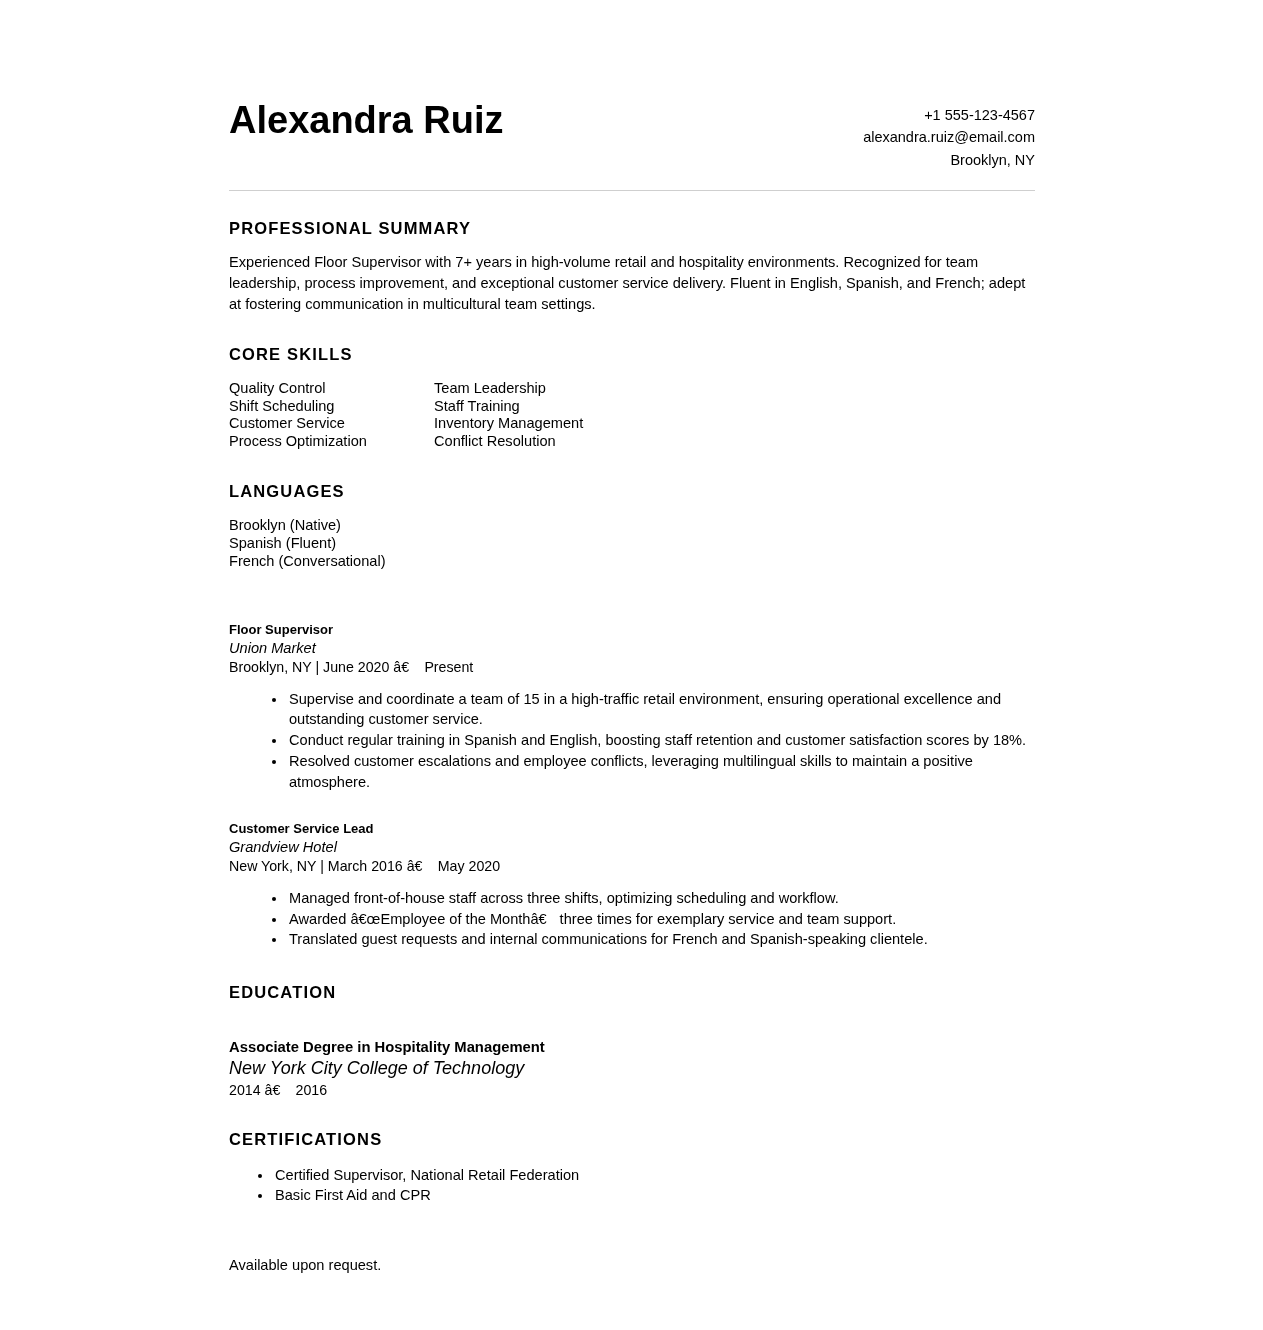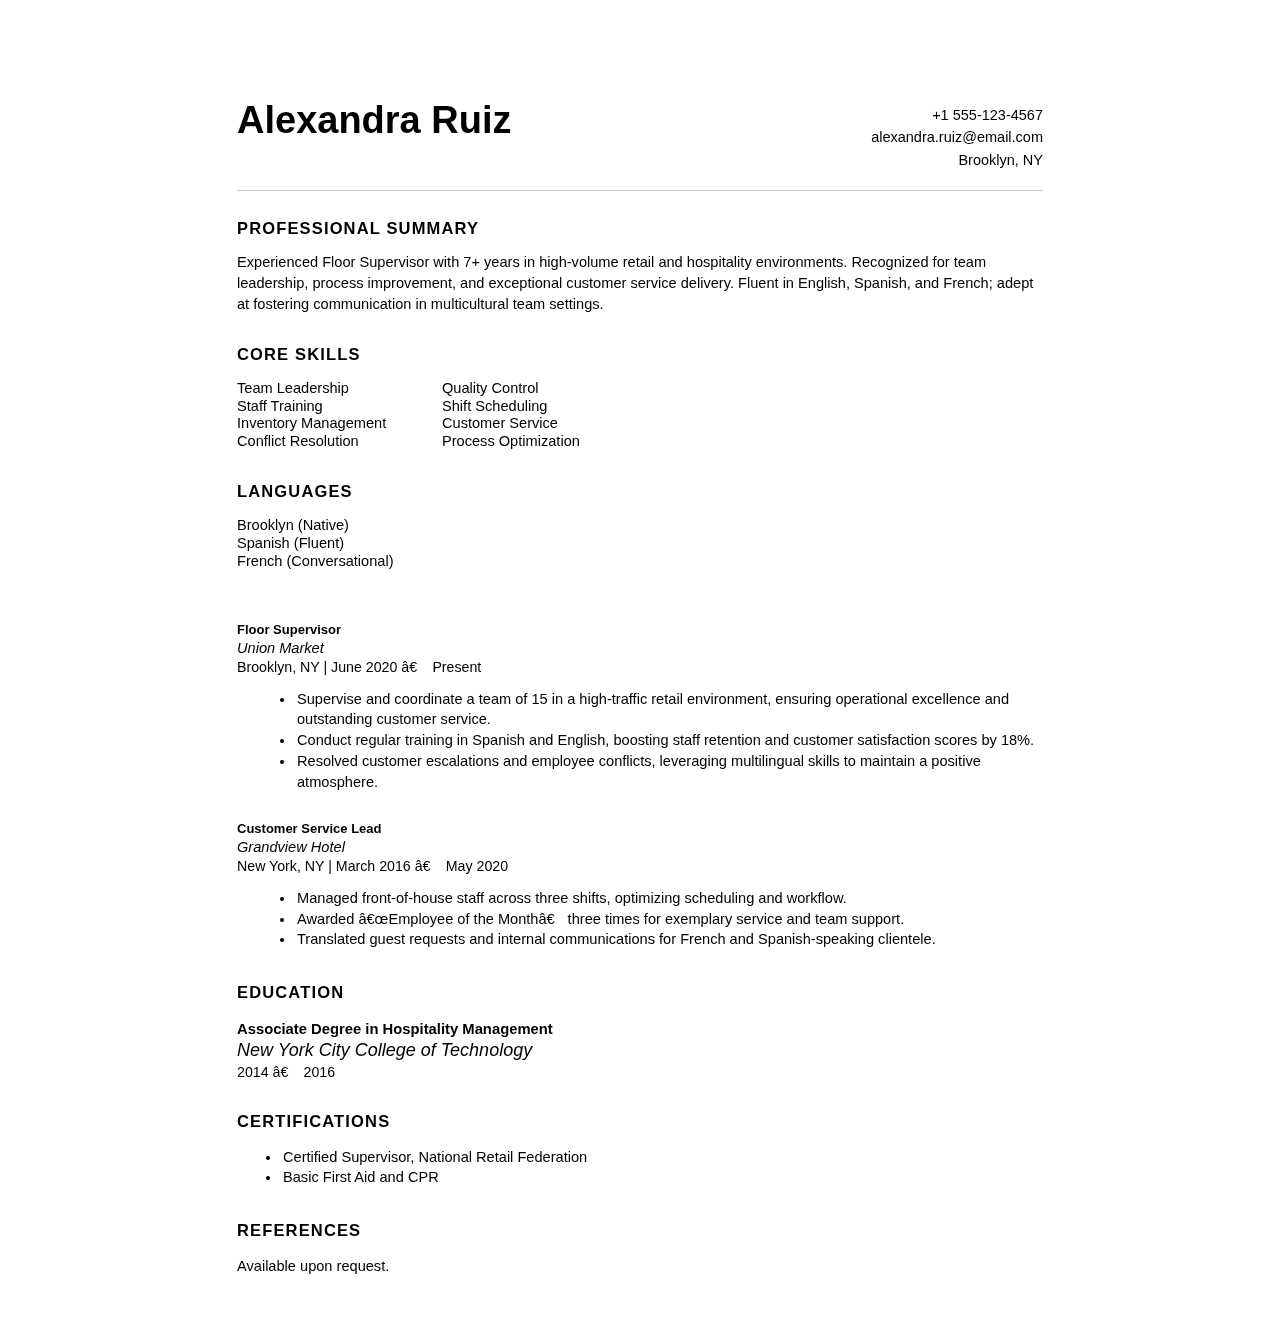--- a/index.html
+++ b/index.html
@@ -16,21 +16,21 @@
   }
   .page {
     position: relative;
     width: 1263px;
     height: 1330px;
     box-sizing: border-box;
     padding: 0;
   }
   .sheet {
     position: absolute;
-    left: 237px;
+    left: 229px;
     top: 0;
     width: 806px;
   }
 
   
   .header {
     display: flex;
     align-items: flex-start;
     justify-content: space-between;
     padding-top: 100px;
@@ -127,21 +127,21 @@
     list-style: disc;
   }
   ul.bullets li {
     font-size: 14.6px;
     line-height: 1.42;
     padding-left: 2px;
     margin: 0;
   }
 
   
-  .edu { margin-top: 18px; }
+  .edu { margin-top: 36px; }
   .edu-degree {
     font-size: 14.8px;
     font-weight: bold;
     line-height: 1.3;
   }
   .edu-school {
     font-size: 18px;
     font-style: italic;
     line-height: 1.3;
   }
@@ -188,30 +188,30 @@
 
     <div class="section sec-summary">
       <h2 class="section-title">PROFESSIONAL SUMMARY</h2>
       <p class="body-text">Experienced Floor Supervisor with 7+ years in high-volume retail and hospitality environments. Recognized for team leadership, process improvement, and exceptional customer service delivery. Fluent in English, Spanish, and French; adept at fostering communication in multicultural team settings.</p>
     </div>
 
     <div class="section sec-skills">
       <h2 class="section-title">CORE SKILLS</h2>
       <div class="skills-wrap">
         <div class="skills-col">
+          <div class="skill-item">Quality Control</div>
+          <div class="skill-item">Shift Scheduling</div>
+          <div class="skill-item">Customer Service</div>
+          <div class="skill-item">Process Optimization</div>
+        </div>
+        <div class="skills-col">
           <div class="skill-item">Team Leadership</div>
           <div class="skill-item">Staff Training</div>
           <div class="skill-item">Inventory Management</div>
           <div class="skill-item">Conflict Resolution</div>
-        </div>
-        <div class="skills-col">
-          <div class="skill-item">Quality Control</div>
-          <div class="skill-item">Shift Scheduling</div>
-          <div class="skill-item">Customer Service</div>
-          <div class="skill-item">Process Optimization</div>
         </div>
       </div>
     </div>
 
     <div class="section sec-languages">
       <h2 class="section-title">LANGUAGES</h2>
       <div class="lang-list">
         <div class="lang-item">Brooklyn (Native)</div>
         <div class="lang-item">Spanish (Fluent)</div>
         <div class="lang-item">French (Conversational)</div>
@@ -254,18 +254,17 @@
 
     <div class="section sec-cert">
       <h2 class="section-title">CERTIFICATIONS</h2>
       <ul class="cert-list">
         <li>Certified Supervisor, National Retail Federation</li>
         <li>Basic First Aid and CPR</li>
       </ul>
     </div>
 
     <div class="section sec-ref">
-      <h2 class="section-title">REFERENCES</h2>
       <div class="ref-text">Available upon request.</div>
     </div>
 
   </div>
 </div>
 
 </body></html>

